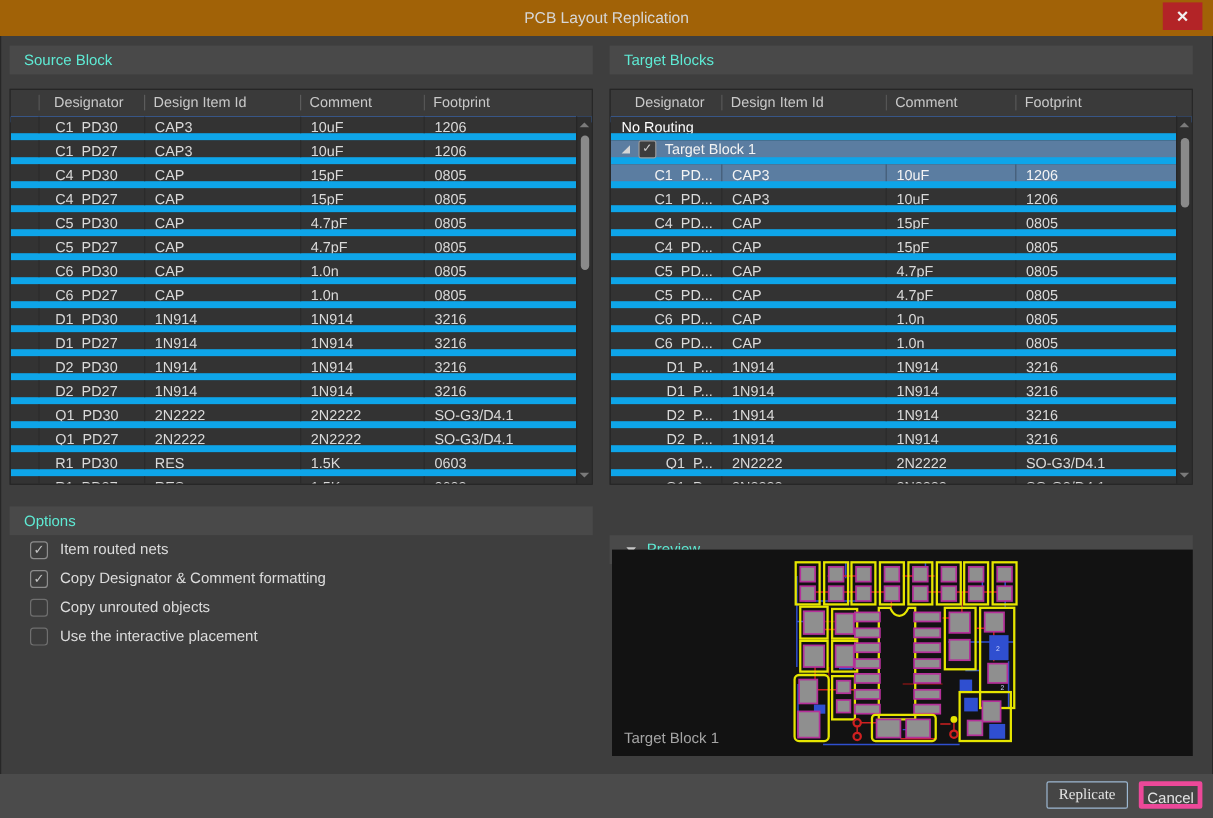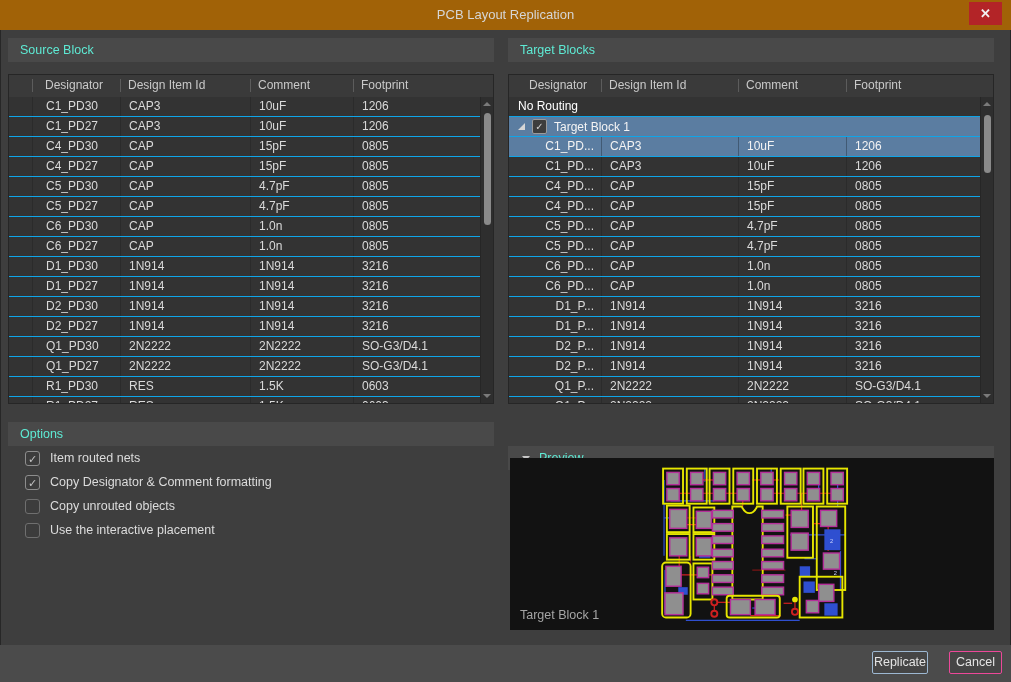--- a/index.html
+++ b/index.html
@@ -23,21 +23,21 @@
   
   .table{position:absolute;top:74px;height:330px;width:486px;background:#2f2f2f;
          border:1px solid #262626;box-sizing:border-box;}
   #src-table{left:8px;} #tgt-table{left:508px;}
   .thead{position:absolute;left:0;top:0;right:0;height:22px;background:#3a3a3a;
          border-bottom:5px solid #3b82f6;display:flex;}
   .hcell{position:relative;color:#c9c9c9;font-size:12px;line-height:21px;padding-left:8px;
          box-sizing:border-box;white-space:nowrap;overflow:hidden;}
   .hcell.sep::before{content:"";position:absolute;left:0;top:4px;width:1px;height:13px;background:#5c5c5c;}
   .tbody{position:absolute;left:0;top:22px;right:13px;bottom:0;overflow:hidden;}
-  .row{display:flex;height:20px;box-sizing:border-box;border-bottom:1px solid #0ea5e9;background:#333333;}
+  .row{display:flex;height:20px;box-sizing:border-box;border-bottom:6px solid #0ea5e9;background:#333333;}
   .cell{font-size:12px;color:#dadada;line-height:19px;padding-left:8px;box-sizing:border-box;
         border-left:1px solid #2b2b2b;overflow:hidden;white-space:nowrap;}
   .cell.first{border-left:none;}
   .src .c0{width:23px;padding:0;}
   .src .c1{width:88px;padding-left:13px;}
   .src .c2{width:130px;}
   .src .c3{width:103px;}
   .src .c4{flex:1;}
   .tgt .c1{width:92px;}
   .tgt .c2{width:137px;}
@@ -79,22 +79,22 @@
   svg .tr{fill:none;stroke:var(--pcb-red,#cf2020);stroke-width:1.3;}
   svg .trd{fill:none;stroke:var(--pcb-dark-red,#7a1515);stroke-width:1.3;}
   svg .tb{fill:none;stroke:var(--pcb-blue,#2f4fd0);stroke-width:1.3;}
   svg .via{fill:#151515;stroke:var(--pcb-red,#cf2020);stroke-width:2;}
   svg .ydot{fill:var(--pcb-yellow,#e6e600);}
   svg .ptxt{fill:#ccd4ff;font-size:6px;font-family:"Liberation Sans",sans-serif;}
   
   .footer{position:absolute;left:0;top:645px;width:100%;height:37px;background:#4b4b4b;}
   .btn{position:absolute;top:651px;height:23px;background:#454545;border-radius:2px;color:#e4e4e4;
        font-size:12.5px;text-align:center;line-height:21px;box-sizing:border-box;cursor:default;}
-  #replicate-btn{left:872px;width:56px;border:1px solid #9db8d2;}
-  #cancel-btn{left:949px;width:53px;border:1px solid #ec4899;}
+  #replicate-btn{left:872px;width:68px;border:1px solid #9db8d2;font-family:Liberation Serif, serif;}
+  #cancel-btn{left:949px;width:53px;border:4px solid #ec4899;}
 </style>
 </head>
 <body>
 
 <div class="dialog">
 
   <div class="titlebar">
     <div class="title">PCB Layout Replication</div>
     <div class="close-btn">✕</div>
   </div>

